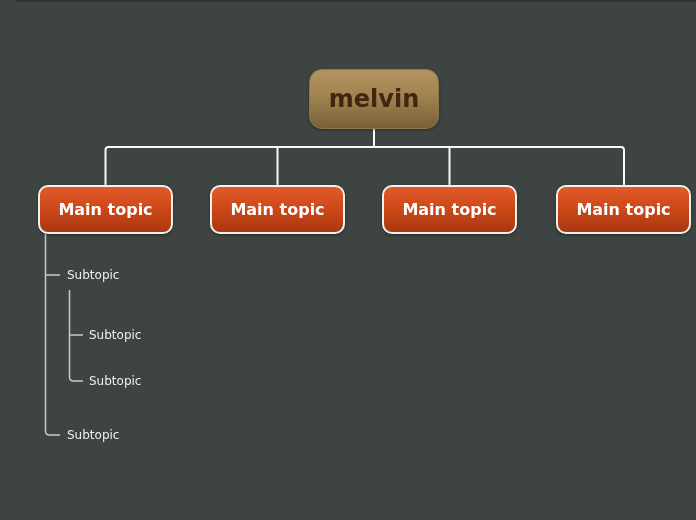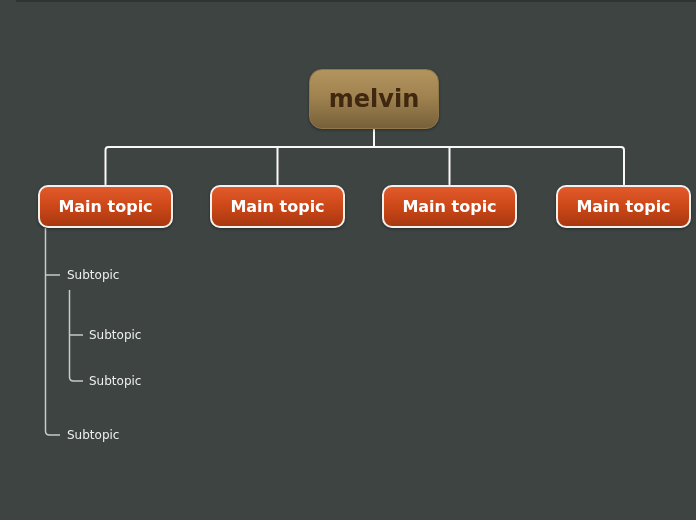--- a/index.html
+++ b/index.html
@@ -29,21 +29,21 @@
   #root-node {
     left: 293px; top: 69px; width: 130px; height: 60px;
     border-radius: 13px;
     background: linear-gradient(to bottom, #b2945e 0%, #a08350 45%, #77603a 100%);
     border: 1px solid #8f774a;
     box-shadow: 0 1px 3px rgba(0,0,0,0.35);
     color: #40270f;
     font-size: 24px; font-weight: bold;
   }
   .main-topic {
-    top: 185px; width: 135px; height: 43px;
+    top: 185px; width: 135px; height: 49px;
     border-radius: 10px;
     background: linear-gradient(to bottom, #e25a2a 0%, #cc4718 50%, #a83810 100%);
     border: 2px solid #f2f1ee;
     box-shadow: 0 1px 3px rgba(0,0,0,0.4);
     color: #ffffff;
     font-size: 16px; font-weight: bold;
   }
   #main-topic-1 { left: 22px; }
   #main-topic-2 { left: 194px; }
   #main-topic-3 { left: 366px; }

